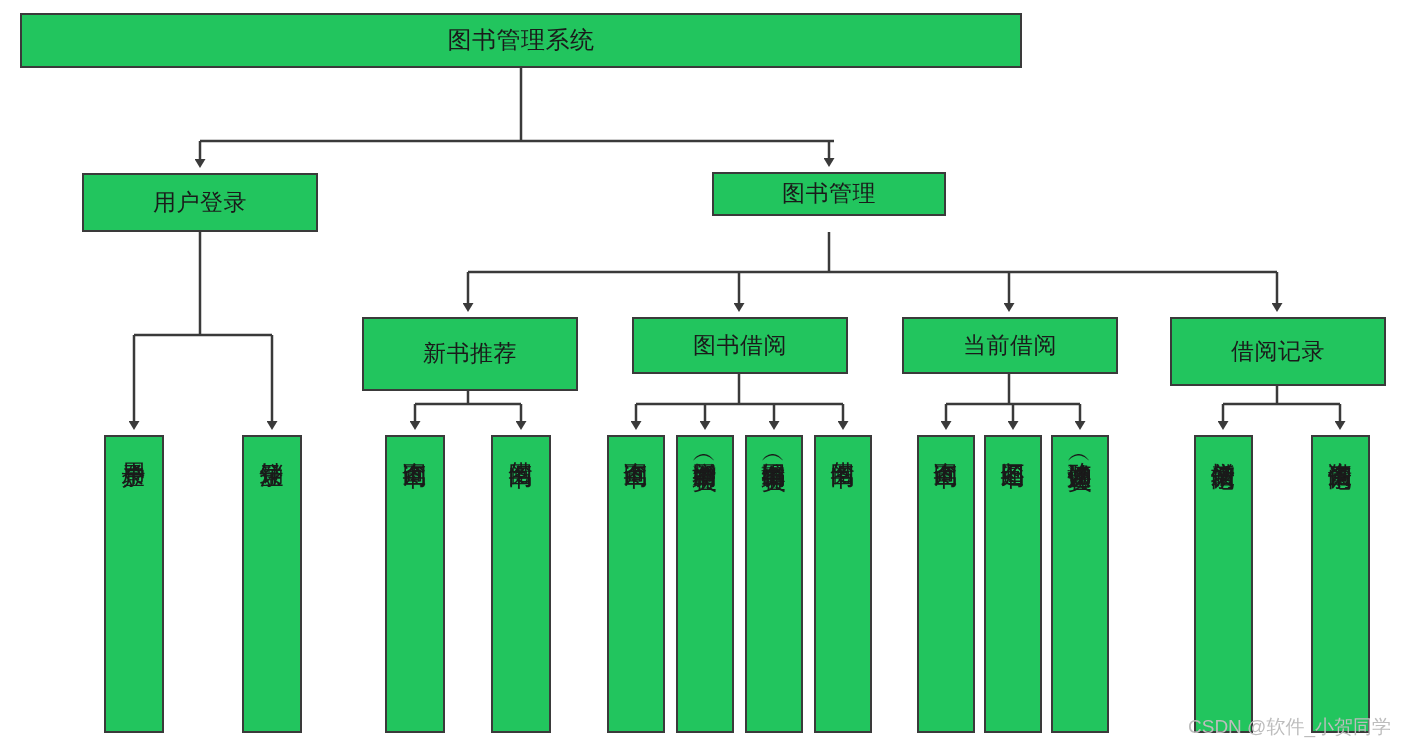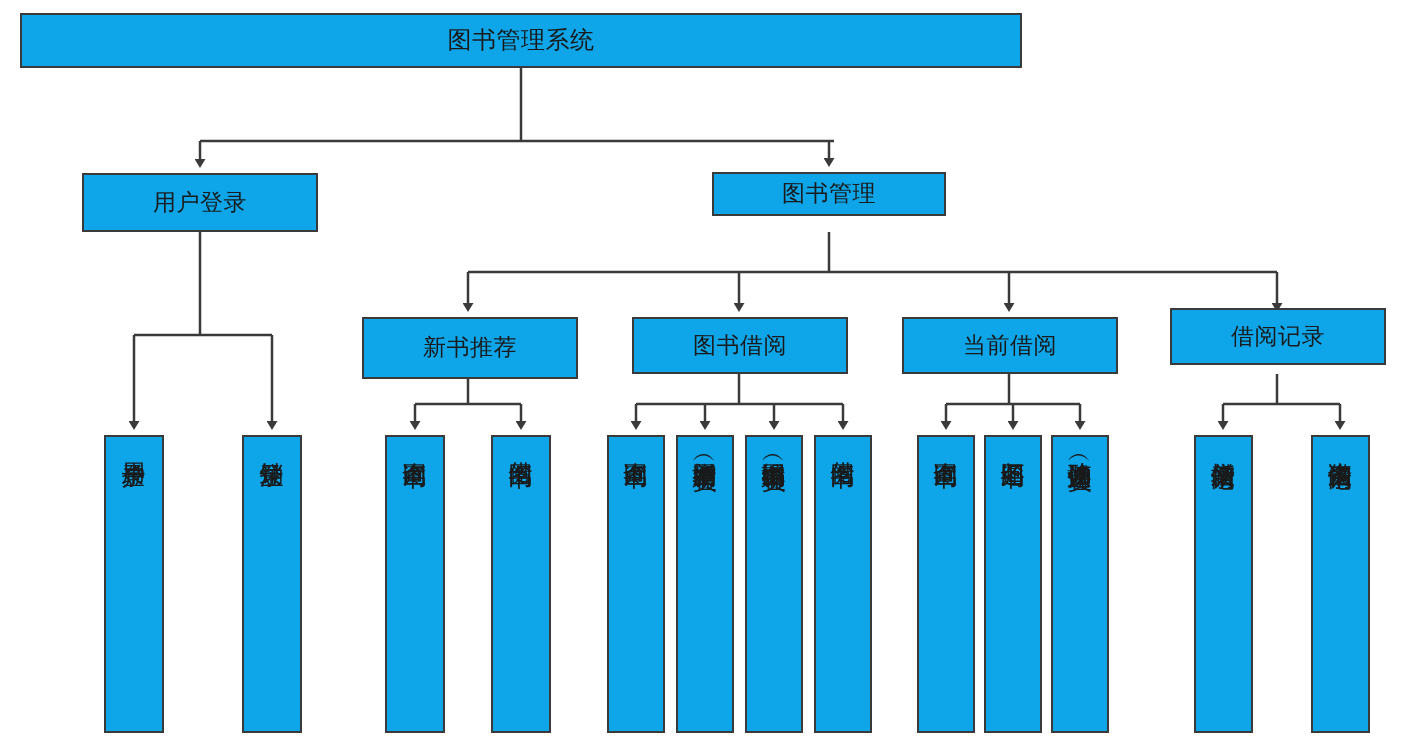--- a/index.html
+++ b/index.html
@@ -22,21 +22,21 @@
     position: absolute;
     left: 0;
     top: 0;
     width: 1405px;
     height: 747px;
     pointer-events: none;
   }
   .node {
     position: absolute;
     box-sizing: border-box;
-    background: #0ea5e9;
+    background: #22c55e;
     border: 2px solid #3a3a3a;
     display: flex;
     align-items: center;
     justify-content: center;
     color: #1a1a1a;
     z-index: 2;
   }
   .node .label {
     display: block;
     text-align: center;
@@ -133,30 +133,30 @@
     <span class="label">图书管理系统</span>
   </div>
 
   <div class="node h" style="left:82px; top:173px; width:236px; height:59px;">
     <span class="label">用户登录</span>
   </div>
   <div class="node h" style="left:712px; top:172px; width:234px; height:44px;">
     <span class="label">图书管理</span>
   </div>
 
-  <div class="node h" style="left:362px; top:317px; width:216px; height:62px;">
+  <div class="node h" style="left:362px; top:317px; width:216px; height:74px;">
     <span class="label">新书推荐</span>
   </div>
   <div class="node h" style="left:902px; top:317px; width:216px; height:57px;">
     <span class="label">当前借阅</span>
   </div>
   <div class="node h" style="left:632px; top:317px; width:216px; height:57px;">
     <span class="label">图书借阅</span>
   </div>
-  <div class="node h" style="left:1170px; top:308px; width:216px; height:57px;">
+  <div class="node h" style="left:1170px; top:317px; width:216px; height:69px;">
     <span class="label">借阅记录</span>
   </div>
 
   <div class="node v" style="left:104px; top:435px; width:60px; height:298px;">
     <span class="label">用户登录</span>
   </div>
   <div class="node v" style="left:242px; top:435px; width:60px; height:298px;">
     <span class="label">注销登录</span>
   </div>
 
@@ -190,14 +190,15 @@
     <span class="label">确认归还（管理员）</span>
   </div>
 
   <div class="node v" style="left:1194px; top:435px; width:59px; height:298px;">
     <span class="label">新增借阅记录</span>
   </div>
   <div class="node v" style="left:1311px; top:435px; width:59px; height:298px;">
     <span class="label">查询借阅记录</span>
   </div>
 
+  <div class="watermark">CSDN @软件_小贺同学</div>
 
 </div>
 
 </body></html>

